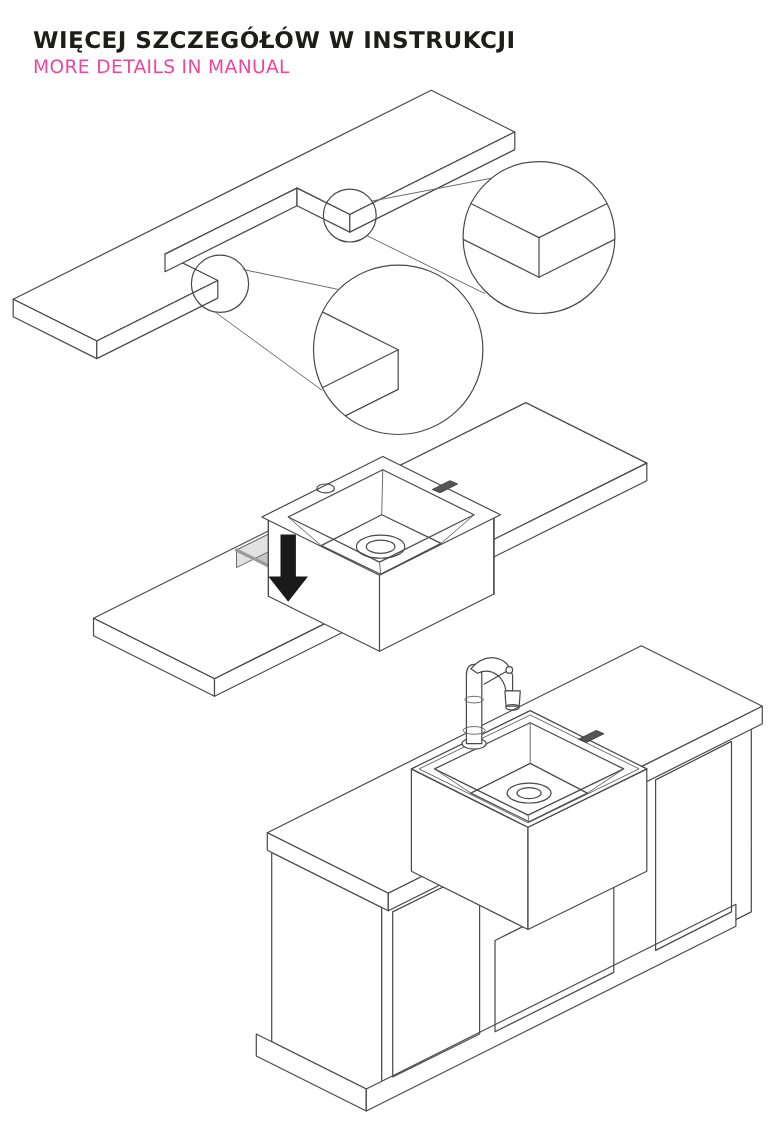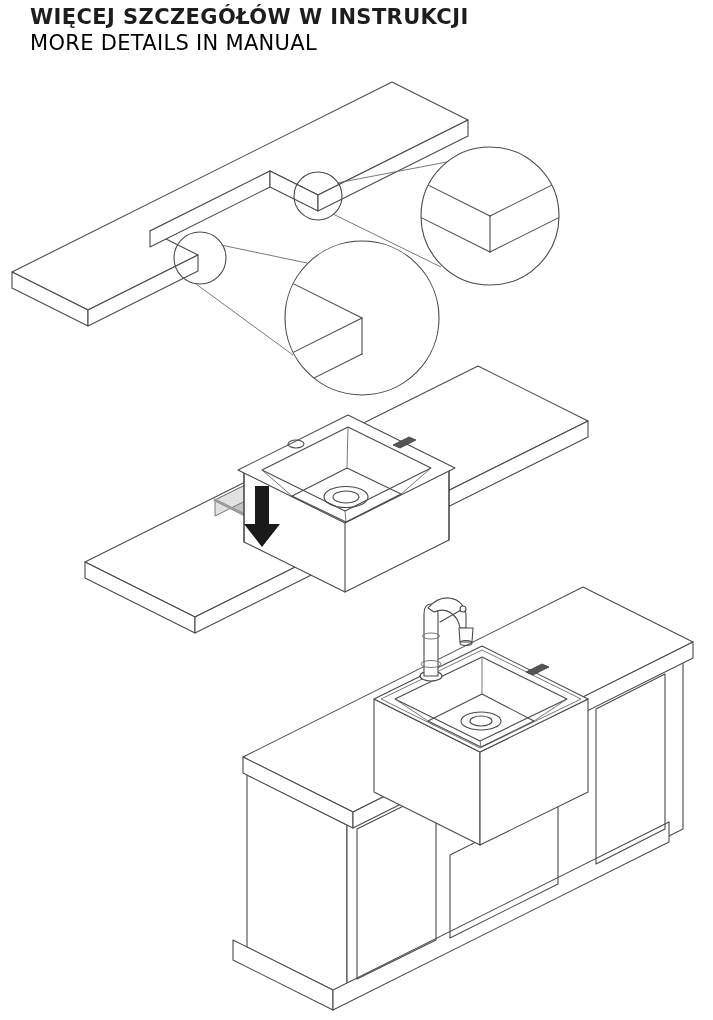--- a/index.html
+++ b/index.html
@@ -1,20 +1,20 @@
 <!DOCTYPE html>
 <html><head>
 <meta charset="utf-8">
 <style>
   html,body{margin:0;padding:0;background:#fff;}
   .page{position:relative;width:713px;height:1020px;background:#fff;overflow:hidden;
         font-family:"DejaVu Sans","Liberation Sans",sans-serif;}
-  .titles{position:absolute;top:4px;left:30px;}
+  .titles{position:absolute;top:24px;left:30px;}
   .title-pl{margin:0;font-size:21px;font-weight:700;letter-spacing:0.4px;color:#1d1d1b;line-height:1.25;}
-  .title-en{margin:0;font-size:21px;font-weight:400;letter-spacing:0.3px;color:#000000;line-height:1.3;}
+  .title-en{margin:0;font-size:17px;font-weight:400;letter-spacing:0.3px;color:#ec4899;line-height:1.3;}
   svg{position:absolute;top:0;left:0;}
   .fc{fill:#ffffff;stroke:#4a4a4a;stroke-width:1.1;stroke-linejoin:round;}
   .ln{fill:none;stroke:#4a4a4a;stroke-width:1.1;stroke-linejoin:round;stroke-linecap:round;}
   .thin{fill:none;stroke:#6a6a6a;stroke-width:0.9;}
   .gray{fill:#c4c4c4;stroke:#8a8a8a;stroke-width:1;}
   .grayln{fill:none;stroke:#9a9a9a;stroke-width:3;stroke-linecap:round;}
   .wall{fill:#e2e2e2;stroke:#6a6a6a;stroke-width:0.9;}
   .badge{fill:#555;stroke:#3a3a3a;stroke-width:0.8;}
 </style>
 </head>

